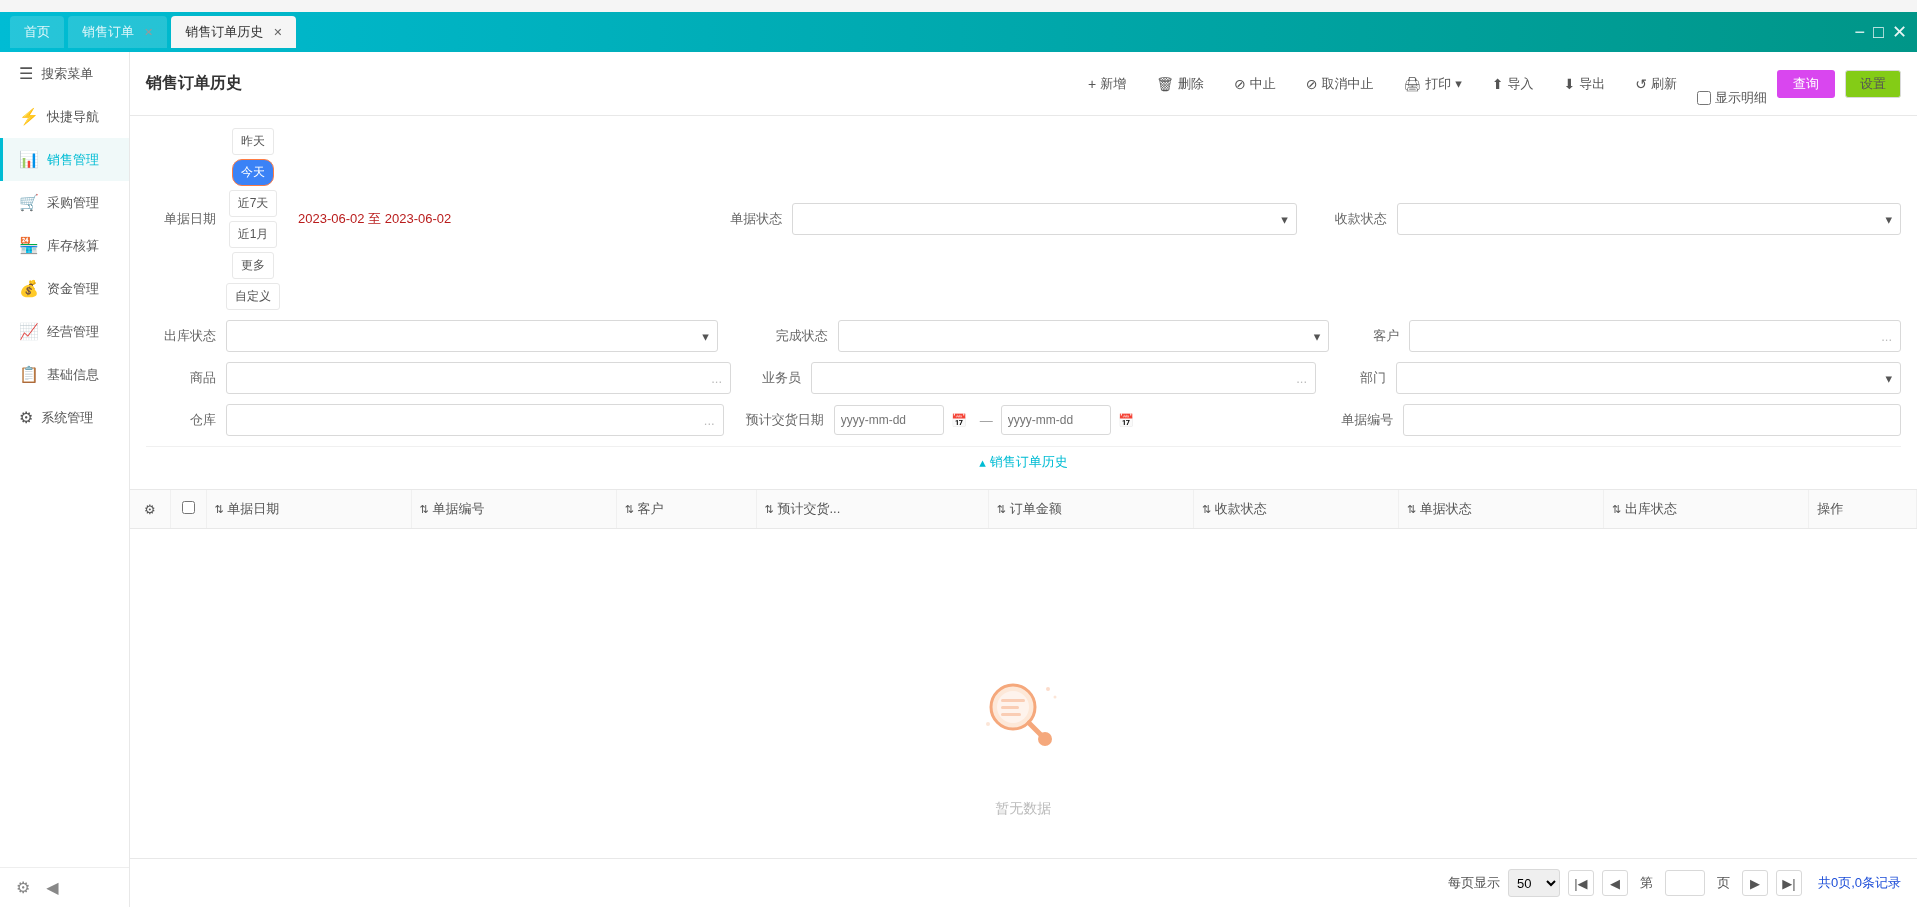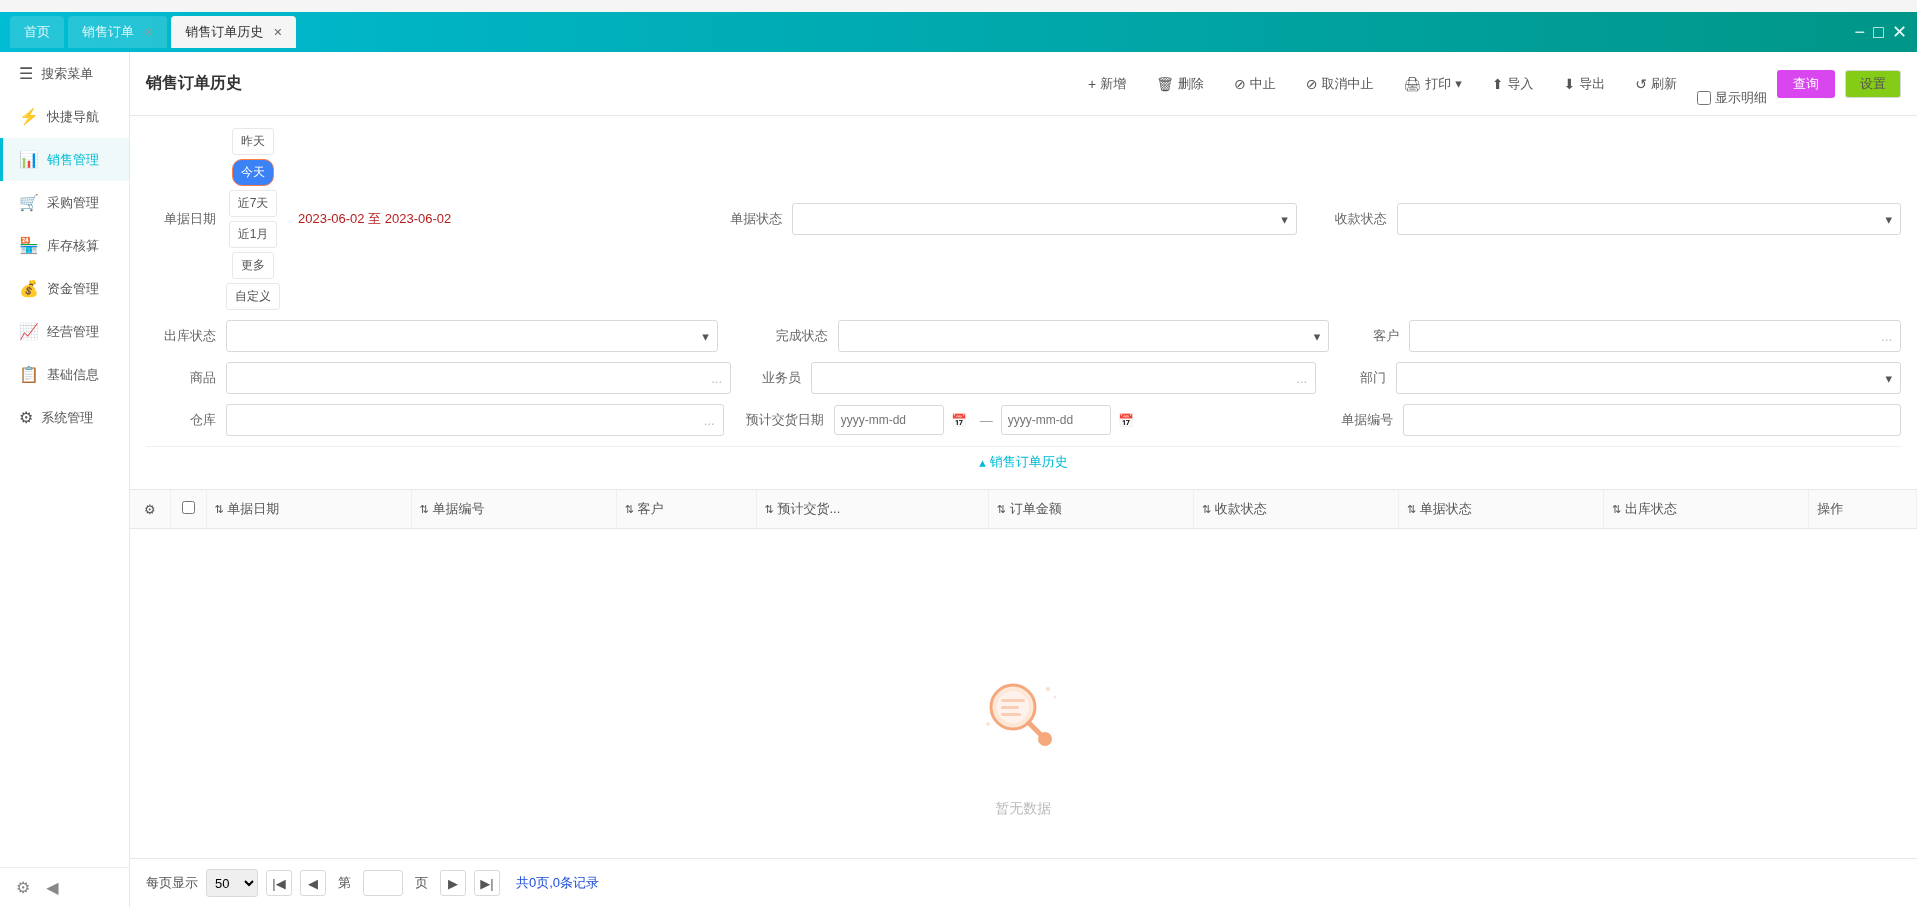--- a/index.html
+++ b/index.html
@@ -195,21 +195,21 @@
       color: #bbb;
     }
 
     
     .pagination-bar {
       background: #fff;
       border-top: 1px solid #e8e8e8;
       padding: 10px 16px;
       display: flex;
       align-items: center;
-      justify-content: flex-start;
+      justify-content: flex-end;
       gap: 8px;
       font-size: 13px;
       color: #555;
       flex-shrink: 0;
     }
     .page-size-select {
       height: 28px;
       border: 1px solid #d9d9d9;
       border-radius: 3px;
       padding: 0 4px;

